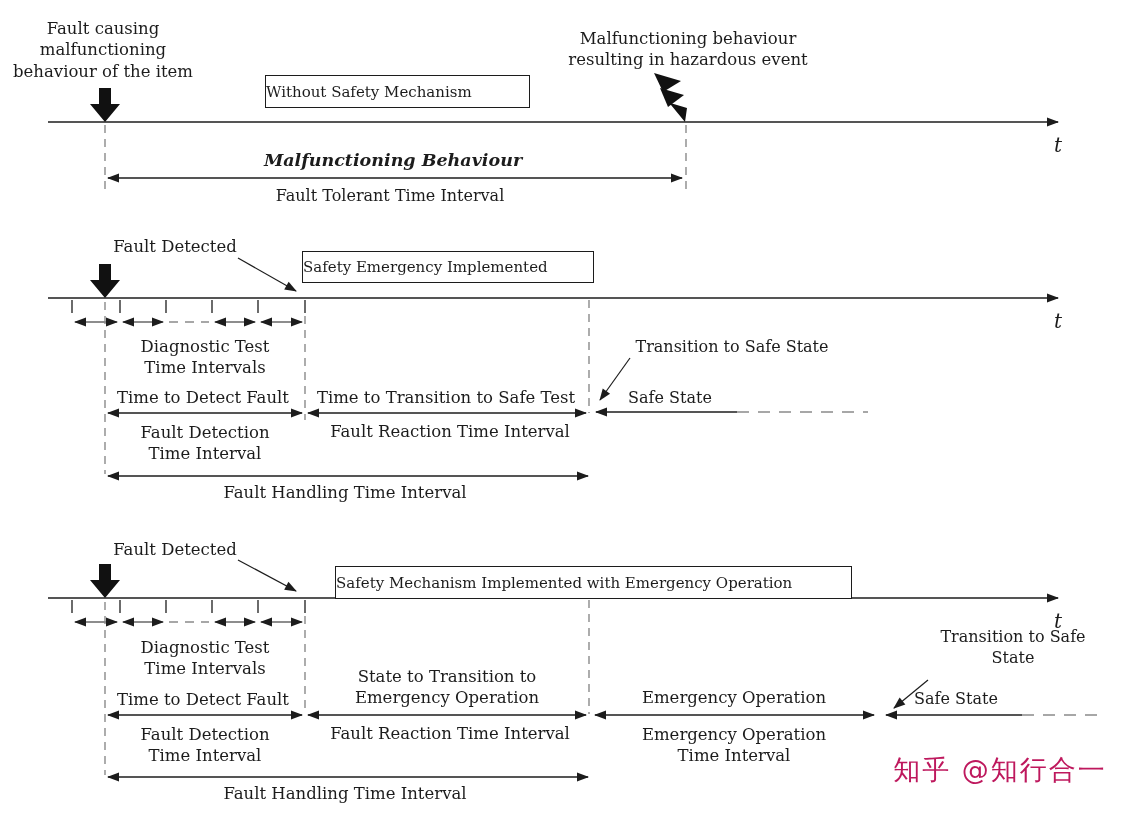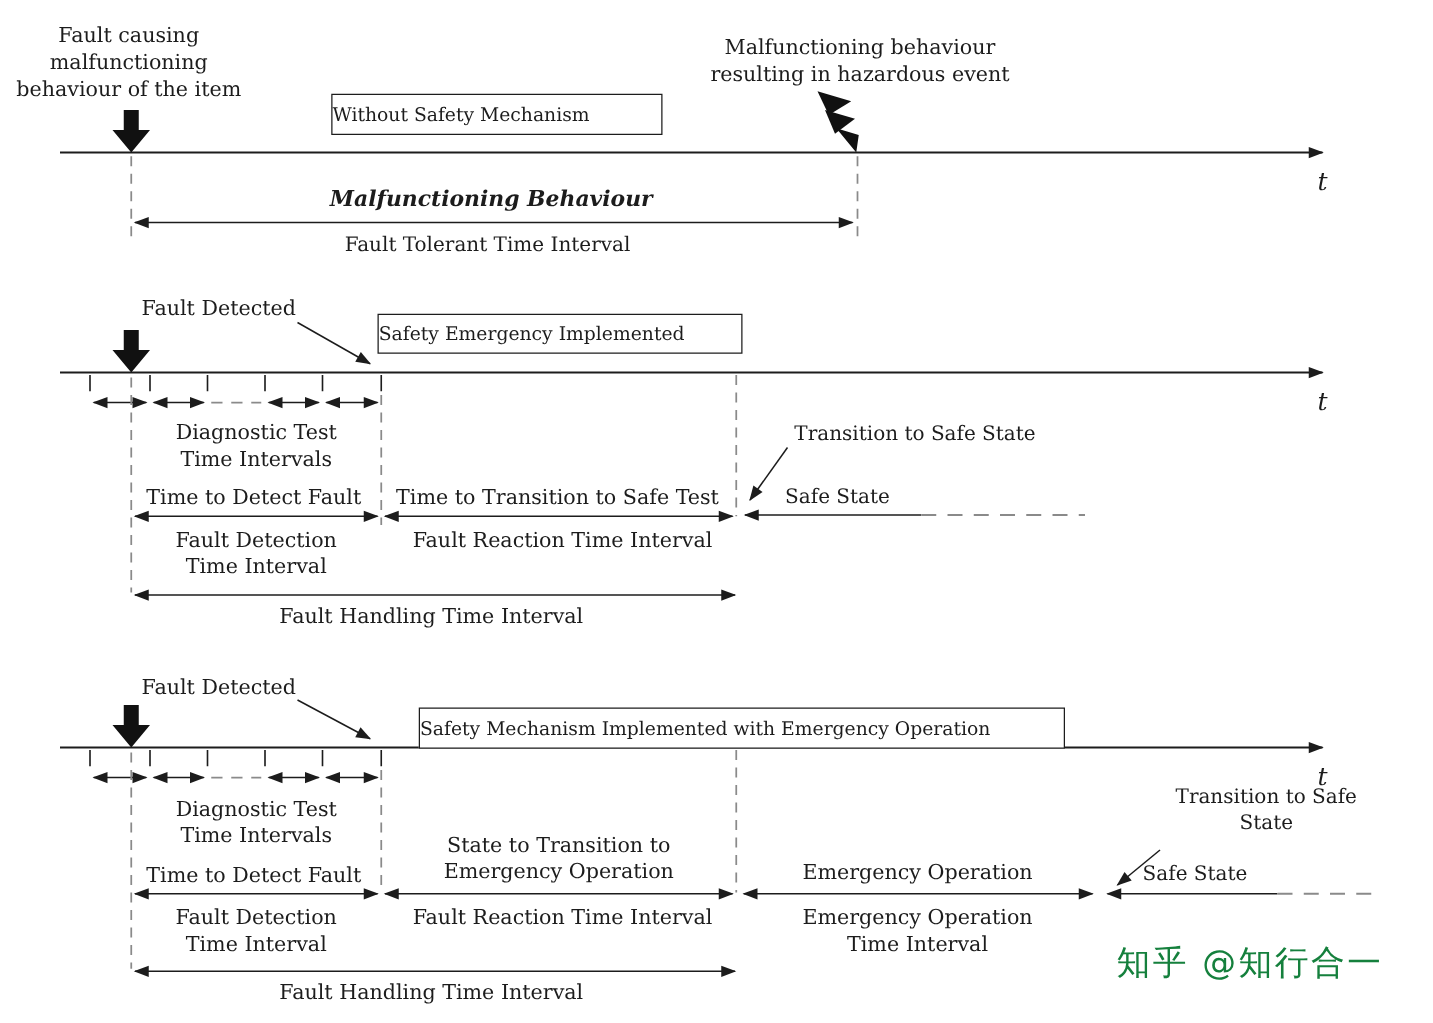--- a/index.html
+++ b/index.html
@@ -7,21 +7,21 @@
          font-family:"DejaVu Serif", "Liberation Serif", serif;color:#1c1c1c;padding-left:20px;}
   #lines{position:absolute;left:0;top:0;}
   .lbl{position:absolute;transform:translate(-50%,-50%);text-align:center;
        font-size:16px;line-height:1.3;white-space:pre-line;color:#1c1c1c;}
   .big{font-size:16.5px;}
   .boldit{font-weight:bold;font-style:italic;font-size:17.5px;}
   .t-label{font-style:italic;font-size:20px;}
   .box{position:absolute;border:1.3px solid #1c1c1c;background:#fff;
        display:flex;align-items:center;justify-content:flex-start;font-size:15px;}
   .watermark{position:absolute;transform:translate(-50%,-50%);font-family:"DejaVu Sans","Liberation Sans",sans-serif;
-       font-size:27px;letter-spacing:2px;color:#15803d;white-space:nowrap;}
+       font-size:27px;letter-spacing:2px;color:#be185d;white-space:nowrap;}
 </style>
 </head>
 <body>
 
 <div id="stage">
 
   <svg id="lines" width="1146" height="818" viewBox="0 0 1146 818">
     <defs>
       <marker id="arw" markerUnits="userSpaceOnUse" markerWidth="13" markerHeight="10" refX="11.5" refY="5" orient="auto-start-reverse">
         <path d="M0.5,0.5 L12.5,5 L0.5,9.5 Z" fill="#1c1c1c"></path>

